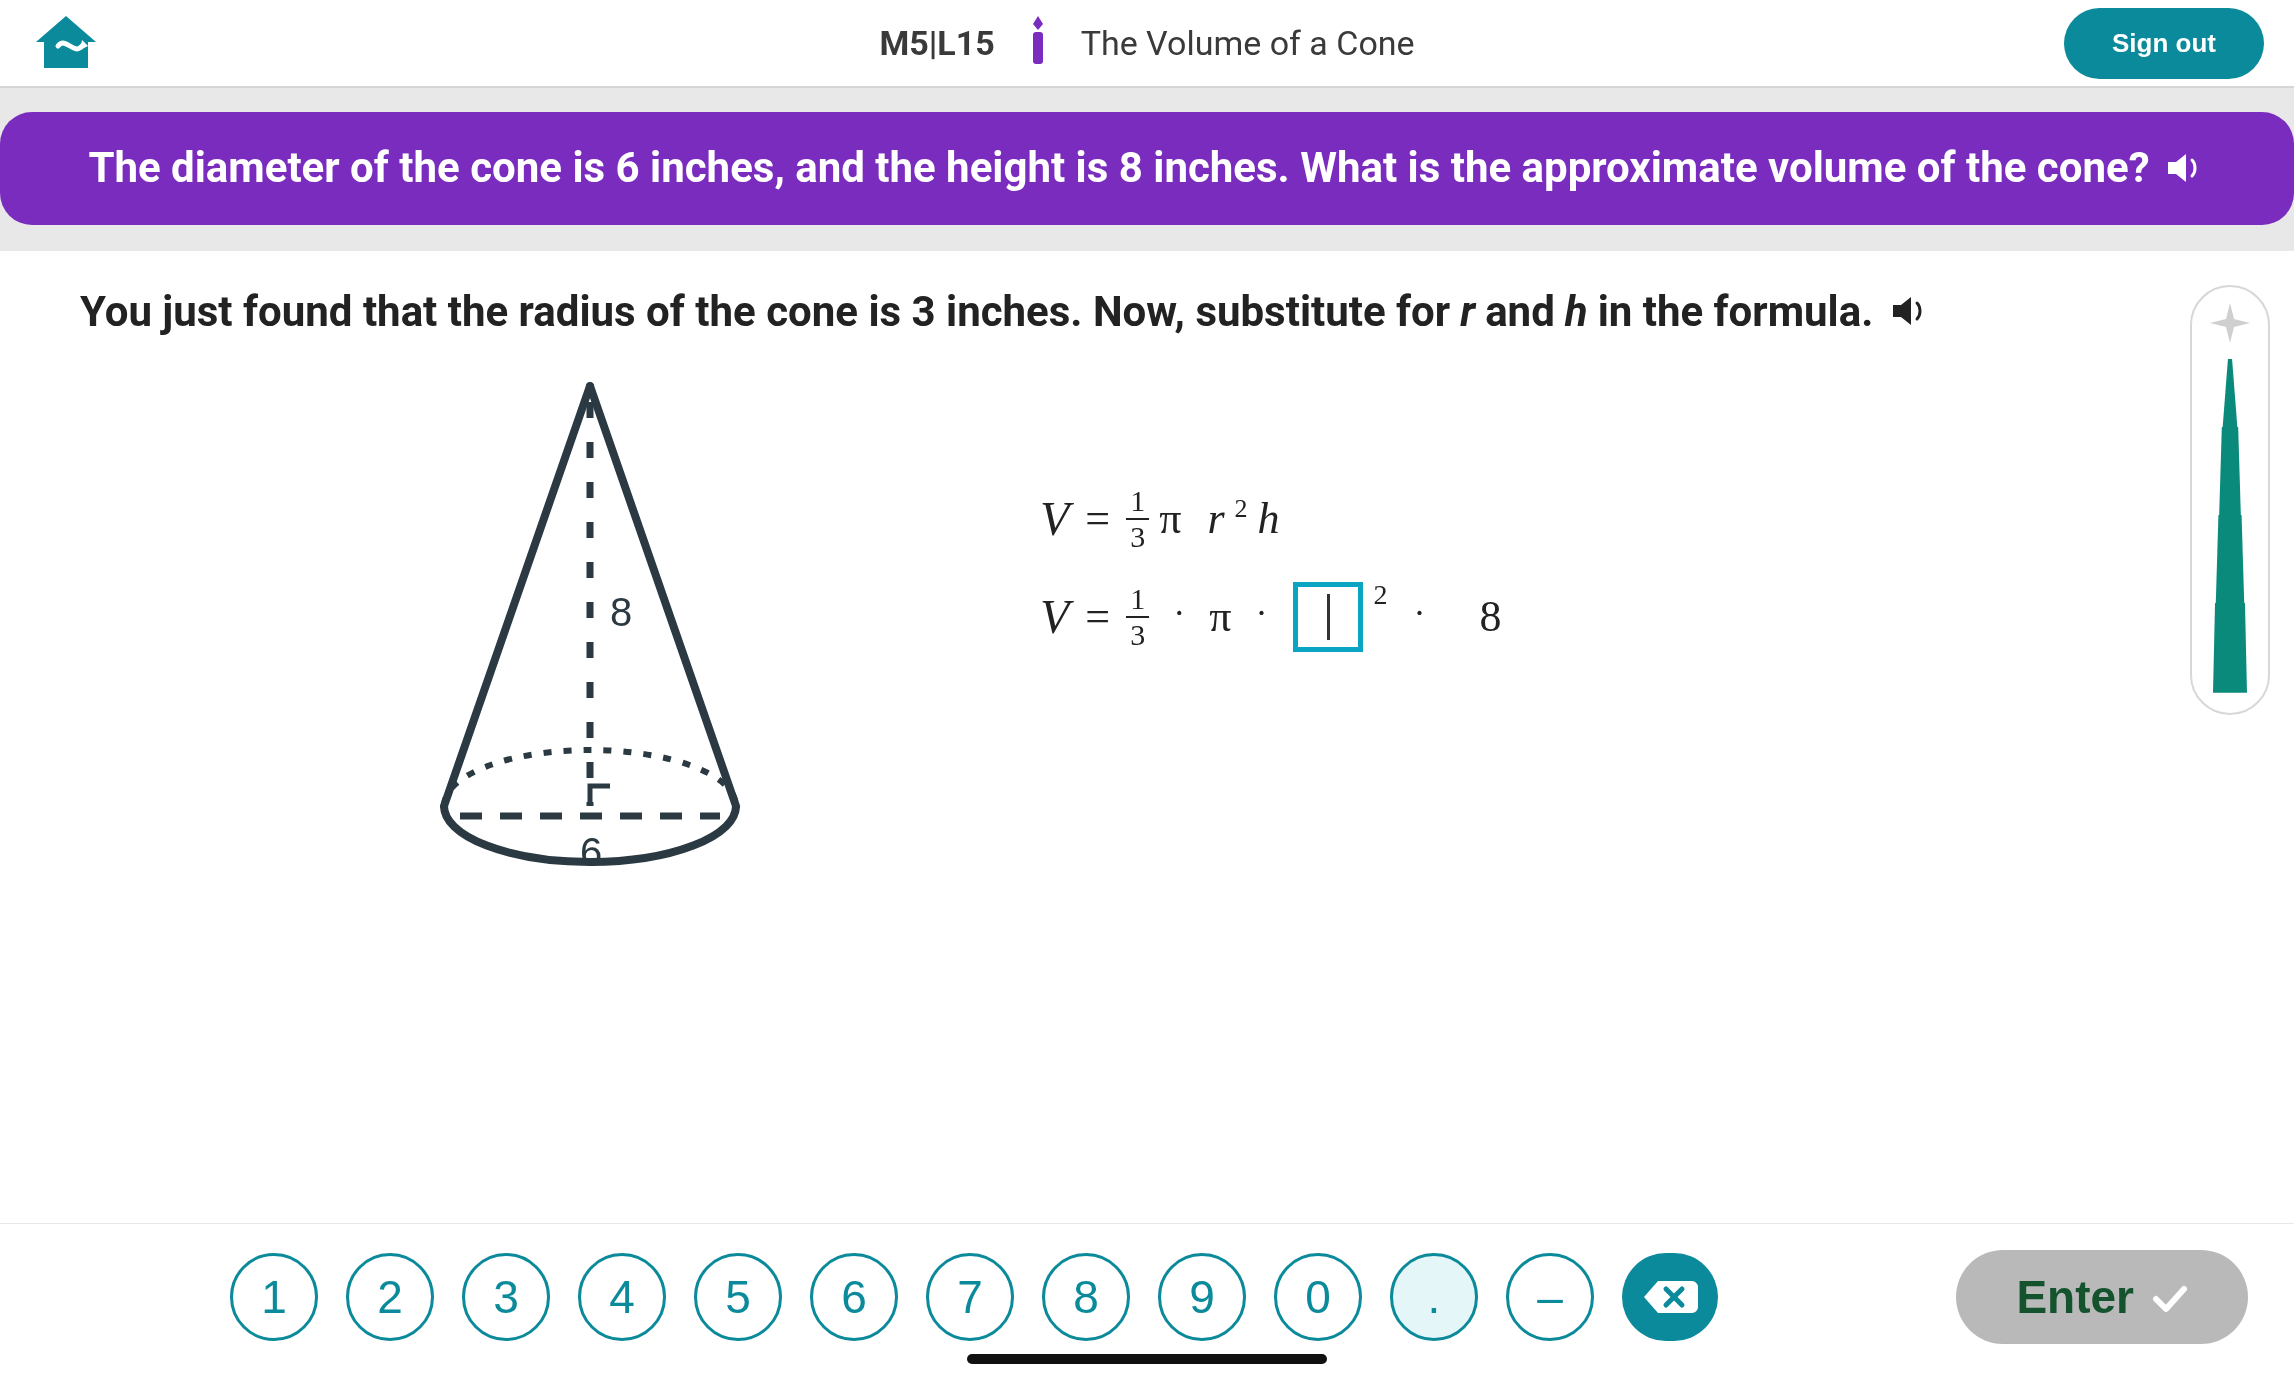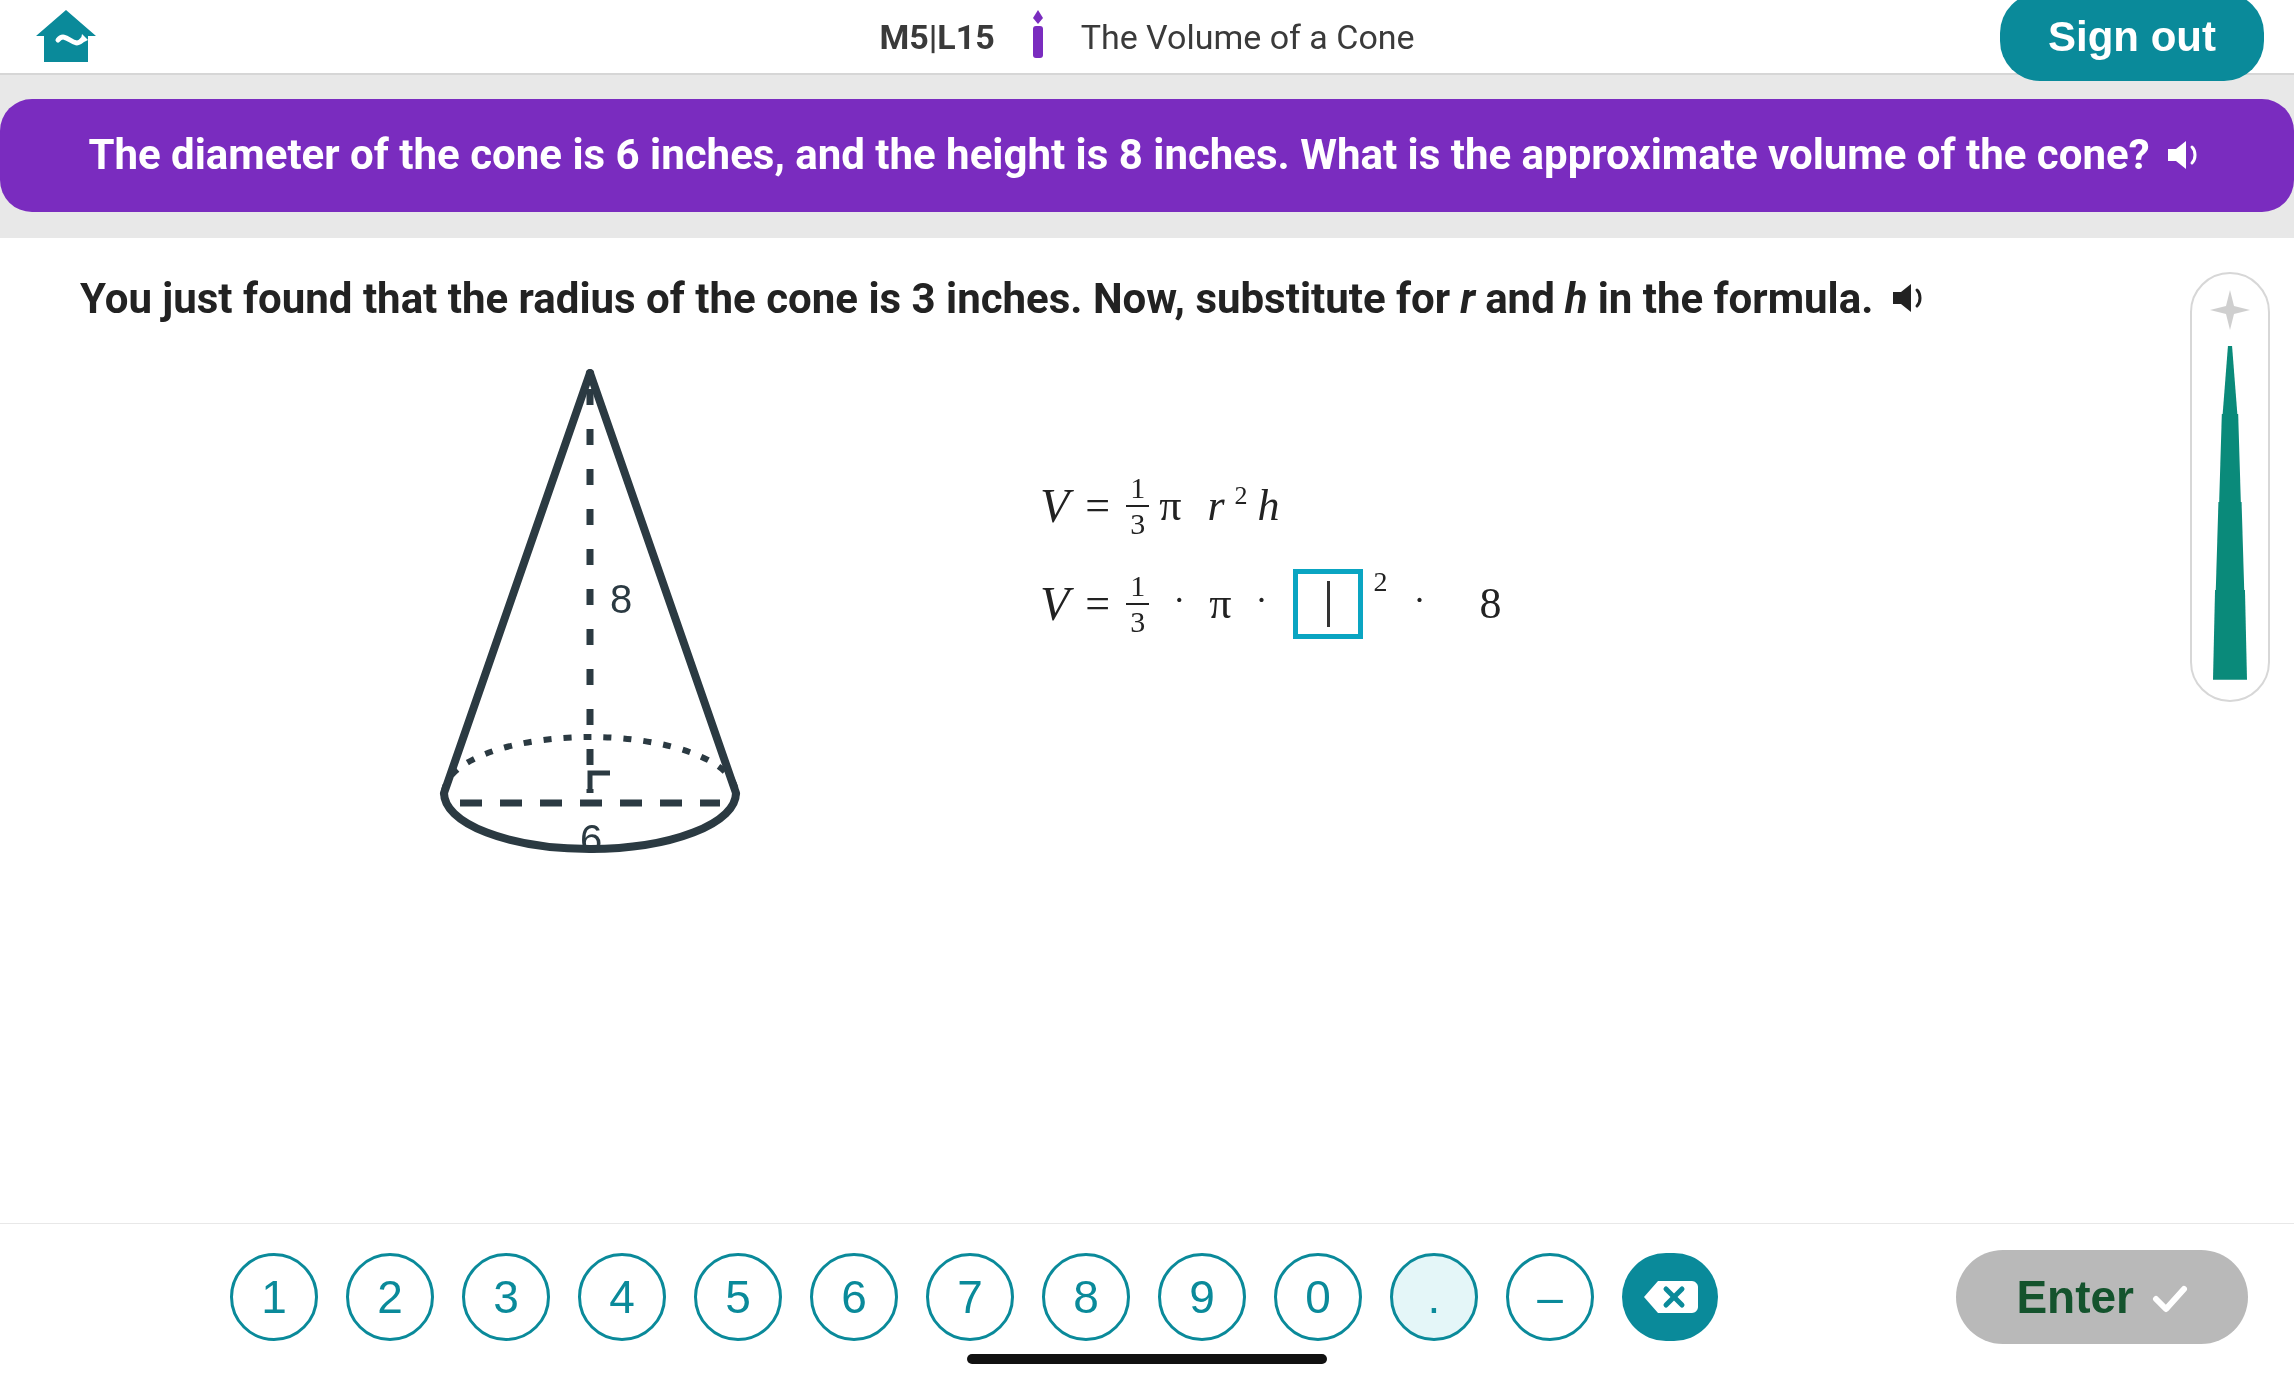--- a/index.html
+++ b/index.html
@@ -13,21 +13,21 @@
     width: 2294px;
     height: 1374px;
     background: #e8e8e8;
     display: flex;
     flex-direction: column;
     position: relative;
   }
 
   
   .topbar {
-    height: 75px;
+    height: 88px;
     background: #ffffff;
     display: flex;
     align-items: center;
     padding: 0 30px;
     border-bottom: 2px solid #d6d6d6;
     position: relative;
   }
   .home-icon {
     color: #0a8a9a;
     display: flex;
@@ -53,21 +53,21 @@
     font-size: 34px;
     font-weight: 400;
     color: #3a3a3a;
   }
   .signout-btn {
     margin-left: auto;
     background: #0a8a9a;
     color: #fff;
     border: none;
     border-radius: 40px;
-    font-size: 42px;
+    font-size: 26px;
     font-weight: 600;
     padding: 20px 48px;
     cursor: pointer;
   }
 
   
   .question-banner {
     background: #7a2cbf;
     color: #fff;
     padding: 28px 80px;

